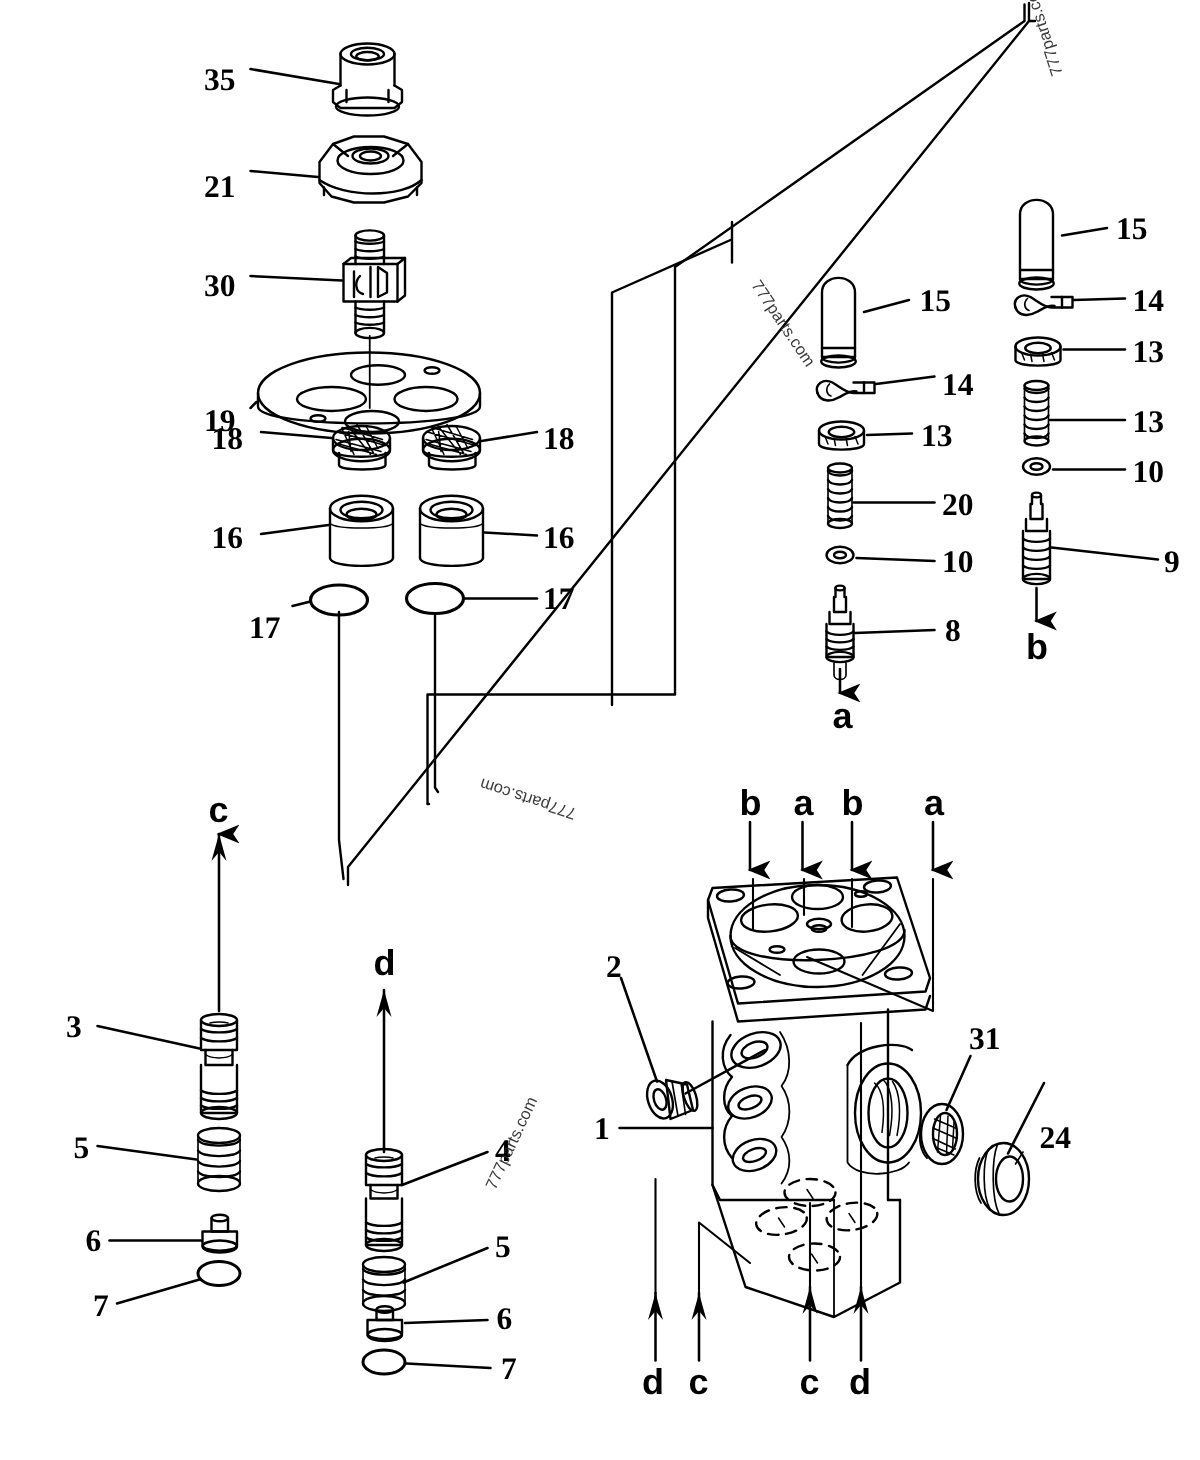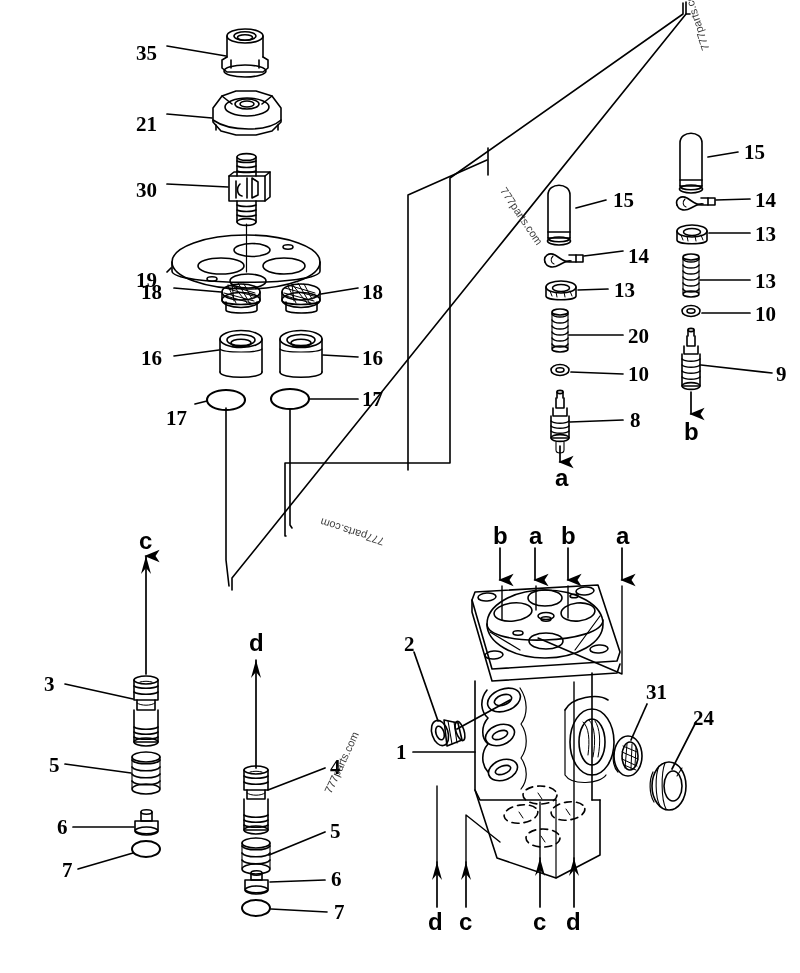--- a/index.html
+++ b/index.html
@@ -452,21 +452,21 @@
 <div class="lbl num" style="left:62px;top:860px;">7</div>
 
 <div class="lbl num" style="left:330px;top:757px;">4</div>
 <div class="lbl num" style="left:330px;top:821px;">5</div>
 <div class="lbl num" style="left:331px;top:869px;">6</div>
 <div class="lbl num" style="left:334px;top:902px;">7</div>
 
 <div class="lbl num" style="left:404px;top:634px;">2</div>
 <div class="lbl num" style="left:396px;top:742px;">1</div>
 <div class="lbl num" style="left:646px;top:682px;">31</div>
-<div class="lbl num" style="left:693px;top:708px;">24</div>
+<div class="lbl num" style="left:693px;top:748px;">24</div>
 
 <div class="lbl letter" style="left:555px;top:466px;">a</div>
 <div class="lbl letter" style="left:684px;top:420px;">b</div>
 <div class="lbl letter" style="left:493px;top:524px;">b</div>
 <div class="lbl letter" style="left:529px;top:524px;">a</div>
 <div class="lbl letter" style="left:561px;top:524px;">b</div>
 <div class="lbl letter" style="left:616px;top:524px;">a</div>
 <div class="lbl letter" style="left:139px;top:529px;">c</div>
 <div class="lbl letter" style="left:249px;top:631px;">d</div>
 <div class="lbl letter" style="left:428px;top:910px;">d</div>

